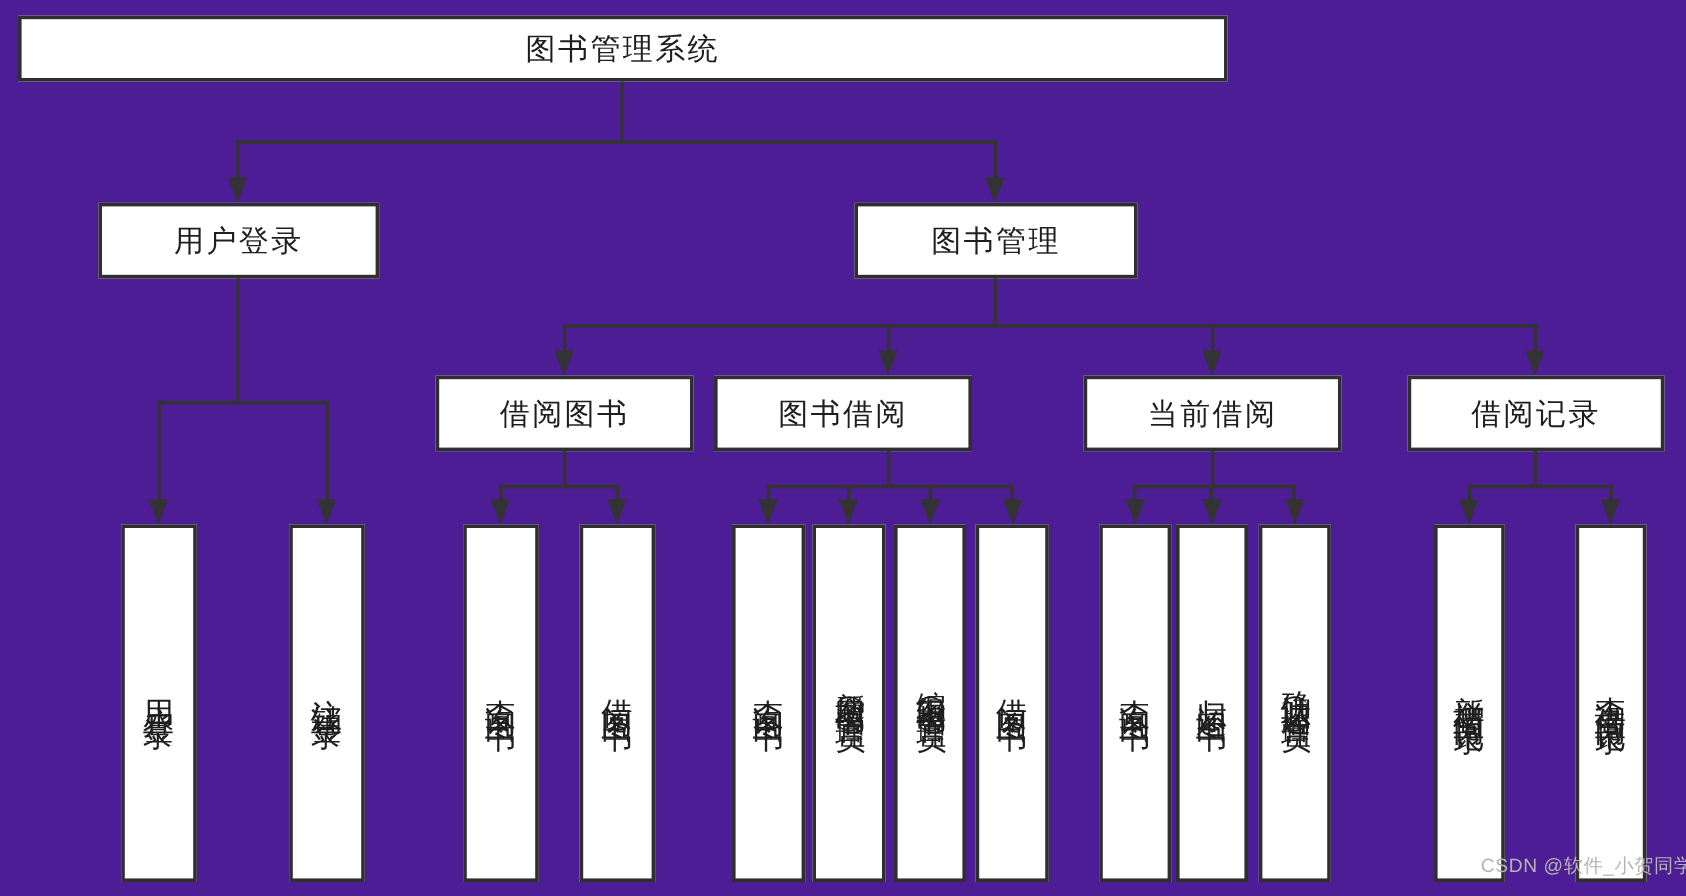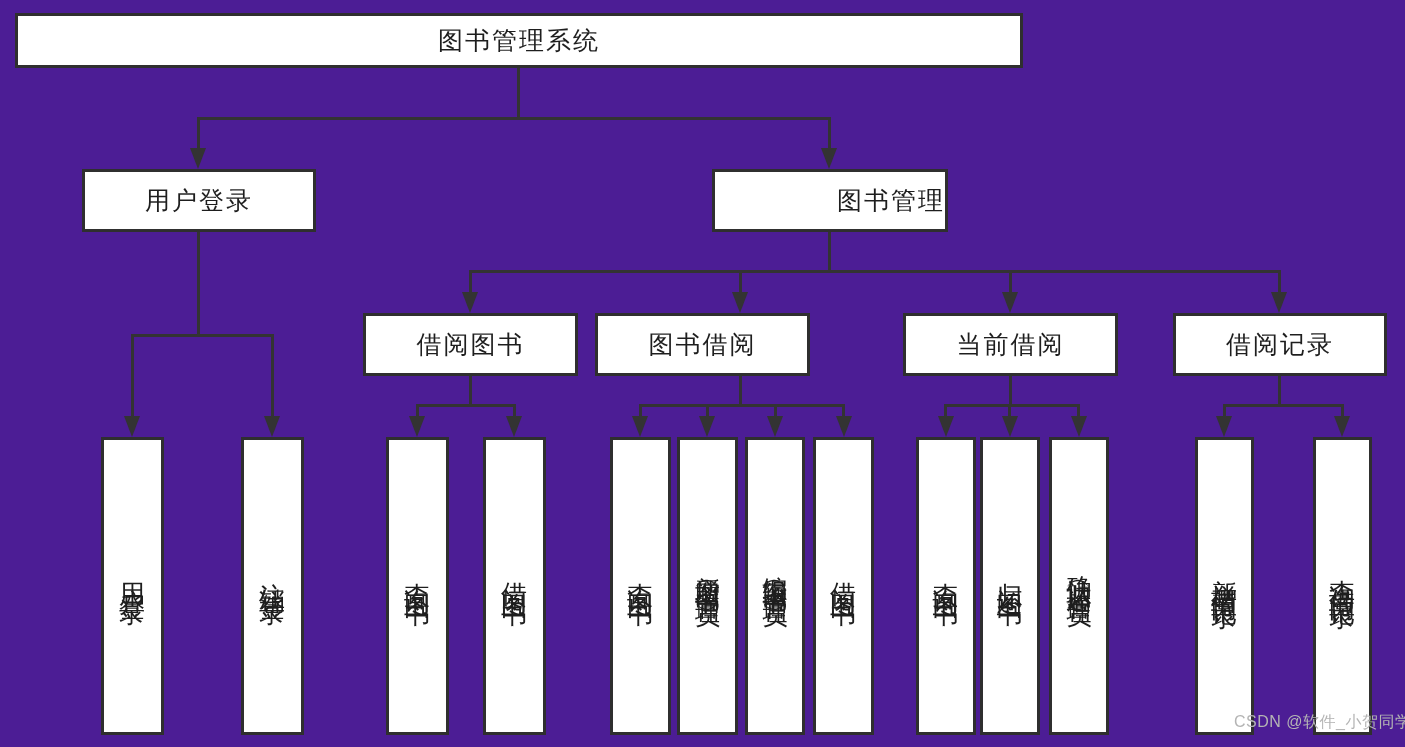--- a/index.html
+++ b/index.html
@@ -43,21 +43,21 @@
   <div class="vline" style="left:517px;top:68px;width:3px;height:50px;"></div>
   <div class="hline" style="left:197px;top:117px;width:634px;height:3px;"></div>
   <div class="vline" style="left:197px;top:117px;width:3px;height:34px;"></div>
   <div class="head" style="left:190px;top:148px;"></div>
   <div class="vline" style="left:828px;top:117px;width:3px;height:34px;"></div>
   <div class="head" style="left:821px;top:148px;"></div>
 
   <div class="box" style="left:82px;top:169px;width:234px;height:63px;">
     <span class="hlabel">用户登录</span>
   </div>
-  <div class="box" style="left:712px;top:169px;width:236px;height:63px;justify-content:flex-end;">
+  <div class="box" style="left:712px;top:169px;width:236px;height:63px;">
     <span class="hlabel">图书管理</span>
   </div>
 
   <div class="vline" style="left:197px;top:232px;width:3px;height:103px;"></div>
   <div class="hline" style="left:131px;top:334px;width:143px;height:3px;"></div>
   <div class="vline" style="left:131px;top:334px;width:3px;height:84px;"></div>
   <div class="head" style="left:124px;top:416px;"></div>
   <div class="vline" style="left:271px;top:334px;width:3px;height:84px;"></div>
   <div class="head" style="left:264px;top:416px;"></div>
 

